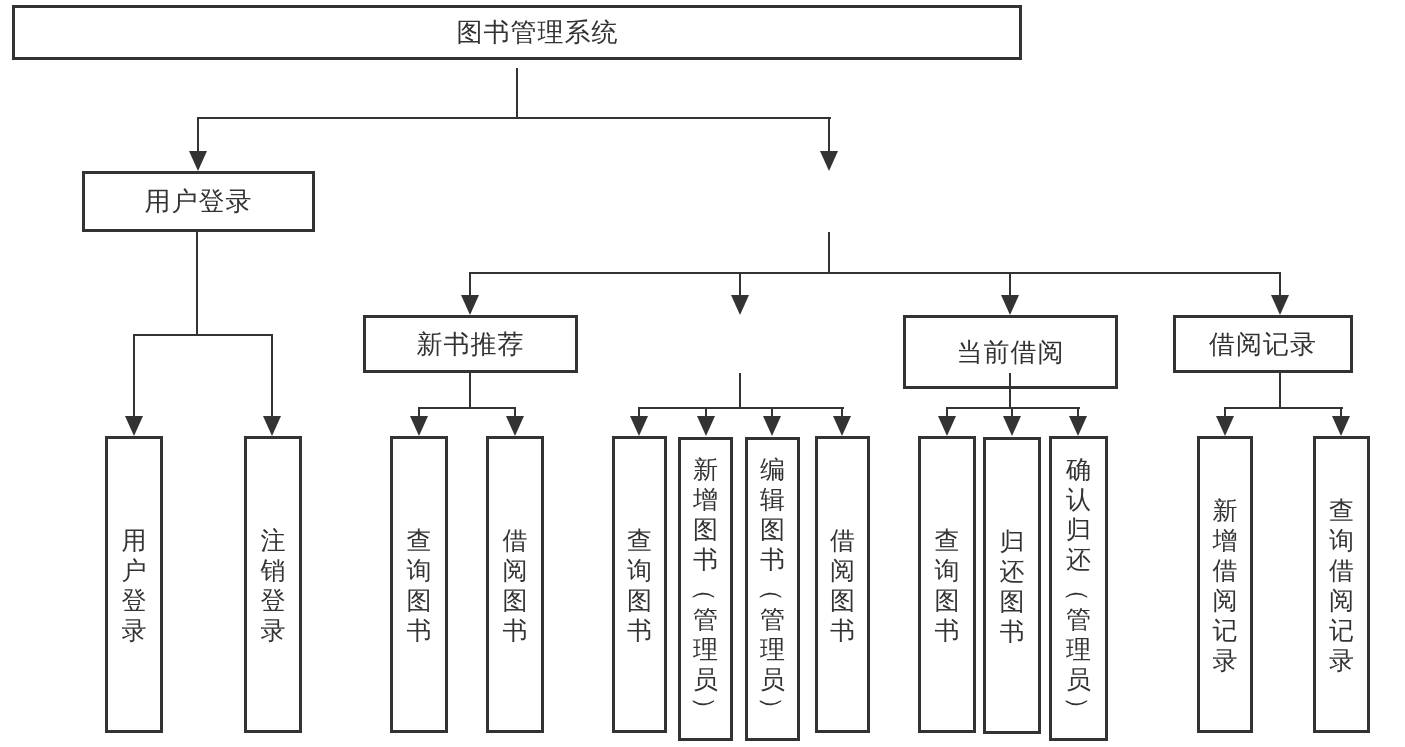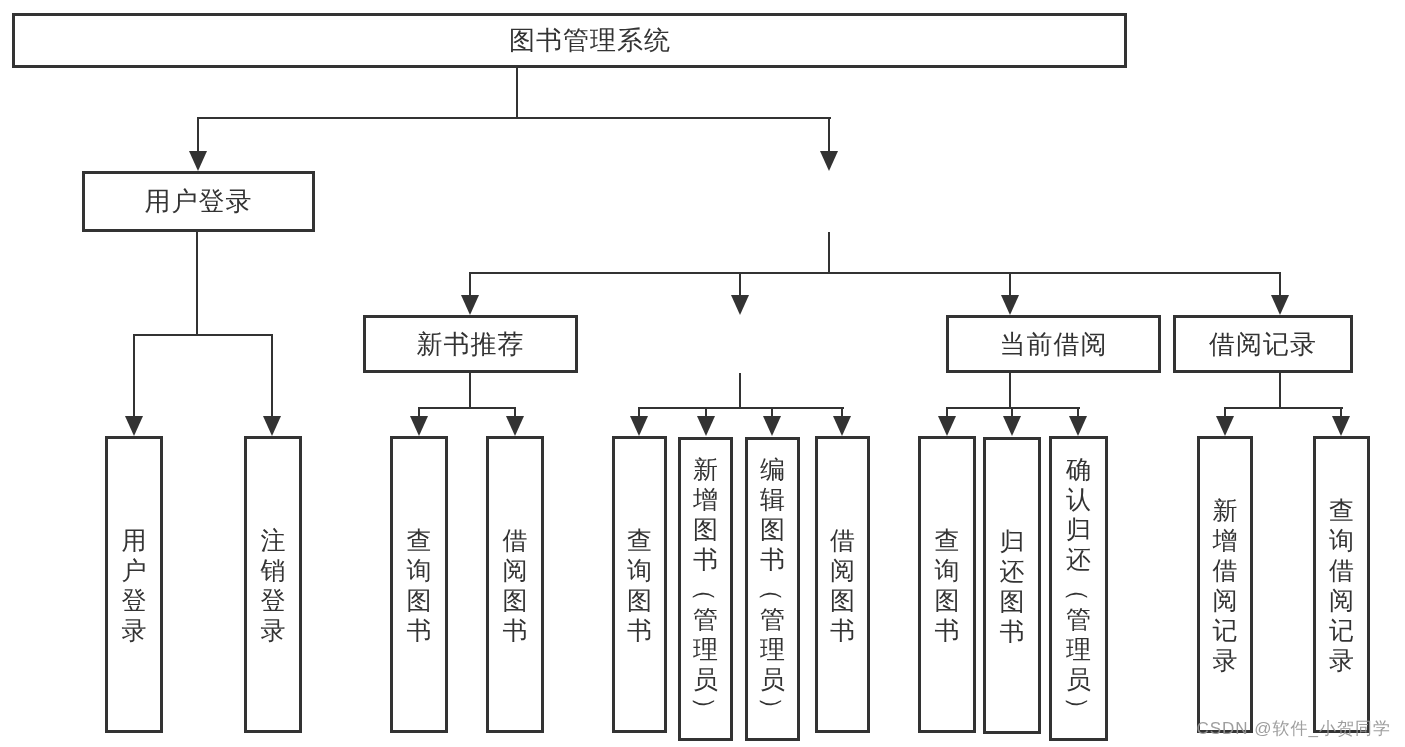--- a/index.html
+++ b/index.html
@@ -25,21 +25,21 @@
   .watermark {
     position:absolute; right:14px; top:717px; font-size:17px;
     color:rgba(150,150,150,0.92); letter-spacing:1px; white-space:nowrap; z-index:5;
   }
 </style>
 </head>
 <body>
 
 <div class="stage">
 
-  <div class="box hbox" style="left:12px; top:13px; width:1115px; height:55px;padding-left:41px;">图书管理系统</div>
+  <div class="box hbox" style="left:12px; top:5px; width:1010px; height:55px;padding-left:41px;">图书管理系统</div>
 
   <div class="ln" style="left:516px; top:68px; width:2px; height:50px;"></div>
   <div class="ln" style="left:197px; top:117px; width:634px; height:2px;"></div>
   <div class="ln" style="left:197px; top:117px; width:2px; height:36px;"></div>
   <div class="arrow" style="left:189px; top:151px;"></div>
   <div class="ln" style="left:828px; top:117px; width:2px; height:36px;"></div>
   <div class="arrow" style="left:820px; top:151px;"></div>
 
   <div class="box hbox" style="left:82px; top:171px; width:233px; height:61px;">用户登录</div>
 
@@ -55,21 +55,21 @@
   <div class="ln" style="left:469px; top:272px; width:2px; height:23px;"></div>
   <div class="arrow" style="left:461px; top:295px;"></div>
   <div class="ln" style="left:739px; top:272px; width:2px; height:23px;"></div>
   <div class="arrow" style="left:731px; top:295px;"></div>
   <div class="ln" style="left:1009px; top:272px; width:2px; height:23px;"></div>
   <div class="arrow" style="left:1001px; top:295px;"></div>
   <div class="ln" style="left:1279px; top:272px; width:2px; height:23px;"></div>
   <div class="arrow" style="left:1271px; top:295px;"></div>
 
   <div class="box hbox" style="left:363px; top:315px; width:215px; height:58px;">新书推荐</div>
-  <div class="box hbox" style="left:946px; top:315px; width:215px; height:58px;">当前借阅</div>
+  <div class="box hbox" style="left:903px; top:315px; width:215px; height:74px;">当前借阅</div>
   <div class="box hbox" style="left:1173px; top:315px; width:180px; height:58px;">借阅记录</div>
 
   <div class="ln" style="left:469px; top:373px; width:2px; height:36px;"></div>
   <div class="ln" style="left:418px; top:407px; width:98px; height:2px;"></div>
   <div class="ln" style="left:418px; top:407px; width:2px; height:11px;"></div>
   <div class="arrow" style="left:410px; top:416px;"></div>
   <div class="ln" style="left:514px; top:407px; width:2px; height:11px;"></div>
   <div class="arrow" style="left:506px; top:416px;"></div>
 
   <div class="ln" style="left:739px; top:373px; width:2px; height:36px;"></div>
@@ -194,15 +194,14 @@
     </div>
   <div class="box vbox" style="left:1313px; top:436px; width:57px; height:297px;">
       <span class="vchar">查</span>
       <span class="vchar">询</span>
       <span class="vchar">借</span>
       <span class="vchar">阅</span>
       <span class="vchar">记</span>
       <span class="vchar">录</span>
     </div>
 
-  <div class="watermark">CSDN @软件_小贺同学</div>
 
 </div>
 
 </body></html>

